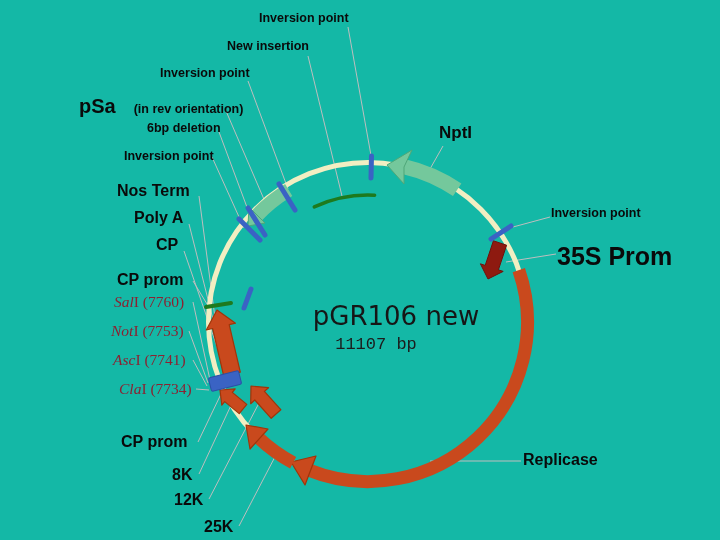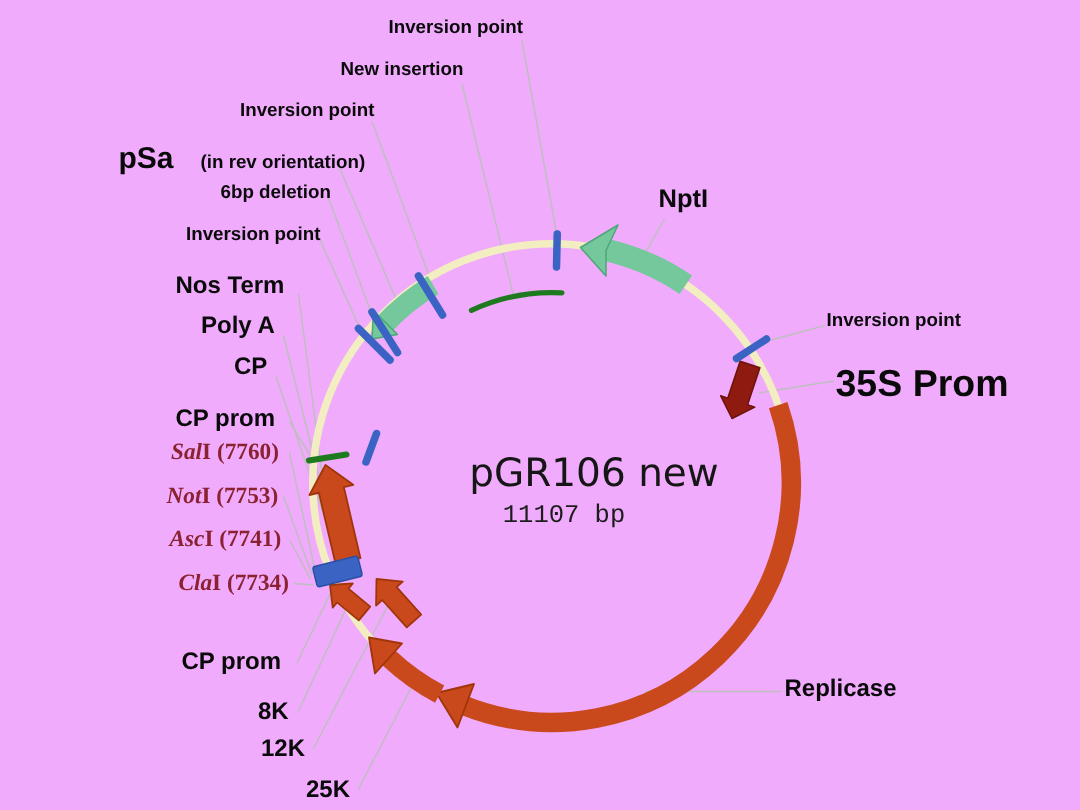--- a/index.html
+++ b/index.html
@@ -1,25 +1,25 @@
 <!DOCTYPE html>
 <html style="--backbone: #F2EEC2; --gene_red: #C9491D; --gene_red_edge: #A03509; --maroon: #8E1A10; --teal: #74C89C; --teal_edge: #4EA778; --blue: #3A63C4; --green: #1E7A1E; --leader: #BEBEBE; --label: #0A0A0A; --rsite: #8B2232;"><head>
 <meta charset="utf-8">
 <style>
   html,body{margin:0;padding:0;background:#fff;}
-  .stage{position:relative;width:720px;height:540px;background:#f0abfc;overflow:hidden;
+  .stage{position:relative;width:720px;height:540px;background:#14b8a6;overflow:hidden;
          font-family:"Liberation Sans", sans-serif;}
   svg{position:absolute;left:0;top:0;}
   .lbl{position:absolute;white-space:nowrap;color:var(--label);font-weight:700;}
   .s  {font-size:12.5px;}
   .m  {font-size:16px;}
   .lg {font-size:25px;}
   .xl {font-size:20px;}
   .npt{font-size:17px;}
-  .rs {position:absolute;white-space:nowrap;color:var(--rsite);font-weight:700;
+  .rs {position:absolute;white-space:nowrap;color:var(--rsite);font-weight:400;
        font-family:"Liberation Serif", serif;font-size:15.5px;}
   .rs .it{font-style:italic;}
   .title{position:absolute;left:308px;top:301px;width:176px;text-align:center;
          font-family:"DejaVu Sans", sans-serif;font-size:26px;font-weight:400;color:#161616;}
   .subtitle{position:absolute;left:320px;top:335px;width:112px;text-align:center;
          font-family:Liberation Mono, monospace;font-size:17px;color:#1c1c1c;}
   .psa-note{font-size:12.5px;margin-left:6px;padding-left:12px;}
   
   .leader{stroke:var(--leader);stroke-width:1;fill:none;}
   .backbone{stroke:var(--backbone);stroke-width:5;fill:none;}

